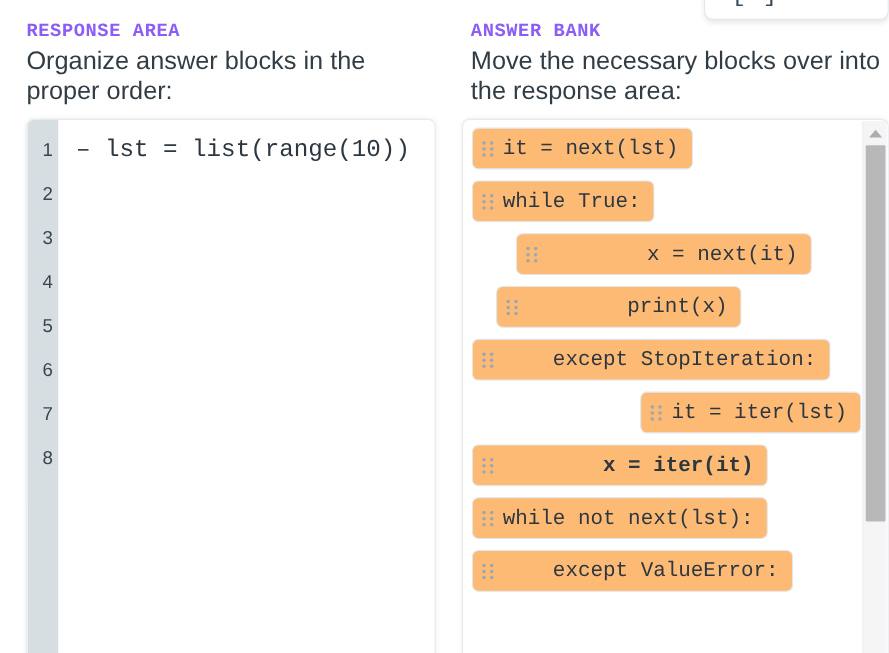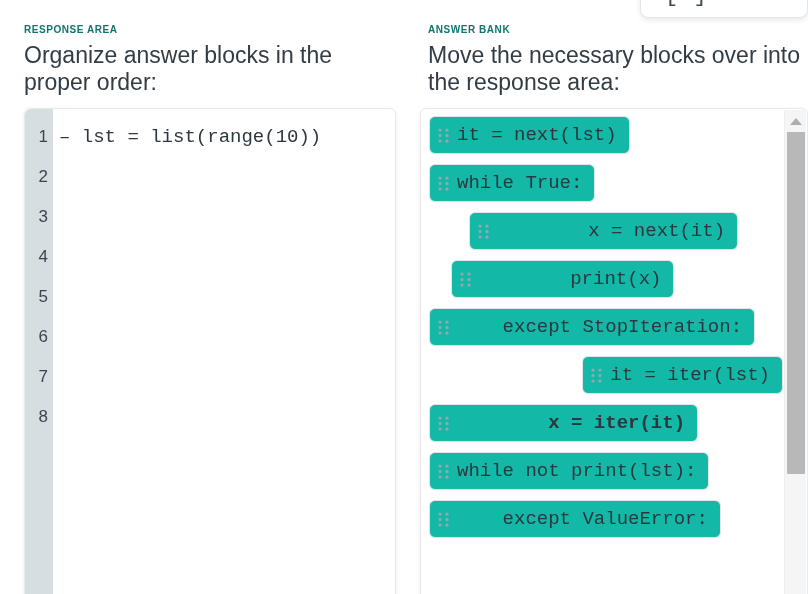--- a/index.html
+++ b/index.html
@@ -41,27 +41,28 @@
 
   
   .col {
     position: absolute;
     top: 0;
   }
   .col-left  { left: 24px;  width: 372px; }
   .col-right { left: 428px; width: 388px; }
 
   .panel-label {
-    font-size: 10px;
+    font-size: 17px;
     font-weight: bold;
     letter-spacing: 0.55px;
-    color: #0f766e;
+    color: #8b5cf6;
     margin: 20px 0 0 0;
     line-height: 20px;
     white-space: nowrap;
+    font-family: Liberation Mono, monospace;
   }
 
   .panel-desc {
     font-size: 23px;
     color: #323c45;
     line-height: 27px;
     margin: 2px 0 0 0;
     max-width: 376px;
   }
 
@@ -103,24 +104,24 @@
   .code-lines {
     flex: 1 1 auto;
     padding-top: 8px;
     overflow: hidden;
   }
 
   .code-line {
     height: 40px;
     line-height: 40px;
     font-family: "Liberation Mono", monospace;
-    font-size: 19px;
+    font-size: 22px;
     color: #2d3740;
     white-space: pre;
-    padding-left: 6px;
+    padding-left: 16px;
     box-sizing: border-box;
   }
 
   
   .bank-card {
     position: absolute;
     left: 420px;
     top: 108px;
     width: 388px;
     height: 500px;
@@ -139,21 +140,21 @@
     right: 24px;
     bottom: 0;
     overflow: hidden;
     padding: 7px 0 0 8px;
     box-sizing: border-box;
   }
 
   .answer-block {
     display: inline-flex;
     align-items: center;
-    background: #14b8a6;
+    background: #fdba74;
     border: 1px solid #e2e6e9;
     border-radius: 6px;
     height: 38px;
     margin: 0 0 10px 0;
     padding: 0 12px 0 8px;
     box-sizing: border-box;
     max-width: none;
     white-space: nowrap;
     cursor: grab;
   }
@@ -335,21 +336,21 @@
           </div></div>
         <div style="display: block;"><div class="answer-block">
             <svg class="drag-handle" viewBox="0 0 11 17">
               <circle cx="2" cy="3" r="1.6" fill="#9aa7b2"></circle>
               <circle cx="9" cy="3" r="1.6" fill="#9aa7b2"></circle>
               <circle cx="2" cy="8.5" r="1.6" fill="#9aa7b2"></circle>
               <circle cx="9" cy="8.5" r="1.6" fill="#9aa7b2"></circle>
               <circle cx="2" cy="14" r="1.6" fill="#9aa7b2"></circle>
               <circle cx="9" cy="14" r="1.6" fill="#9aa7b2"></circle>
             </svg>
-            <span class="block-text">while not print(lst):</span>
+            <span class="block-text">while not next(lst):</span>
           </div></div>
         <div style="display: block;"><div class="answer-block">
             <svg class="drag-handle" viewBox="0 0 11 17">
               <circle cx="2" cy="3" r="1.6" fill="#9aa7b2"></circle>
               <circle cx="9" cy="3" r="1.6" fill="#9aa7b2"></circle>
               <circle cx="2" cy="8.5" r="1.6" fill="#9aa7b2"></circle>
               <circle cx="9" cy="8.5" r="1.6" fill="#9aa7b2"></circle>
               <circle cx="2" cy="14" r="1.6" fill="#9aa7b2"></circle>
               <circle cx="9" cy="14" r="1.6" fill="#9aa7b2"></circle>
             </svg>

